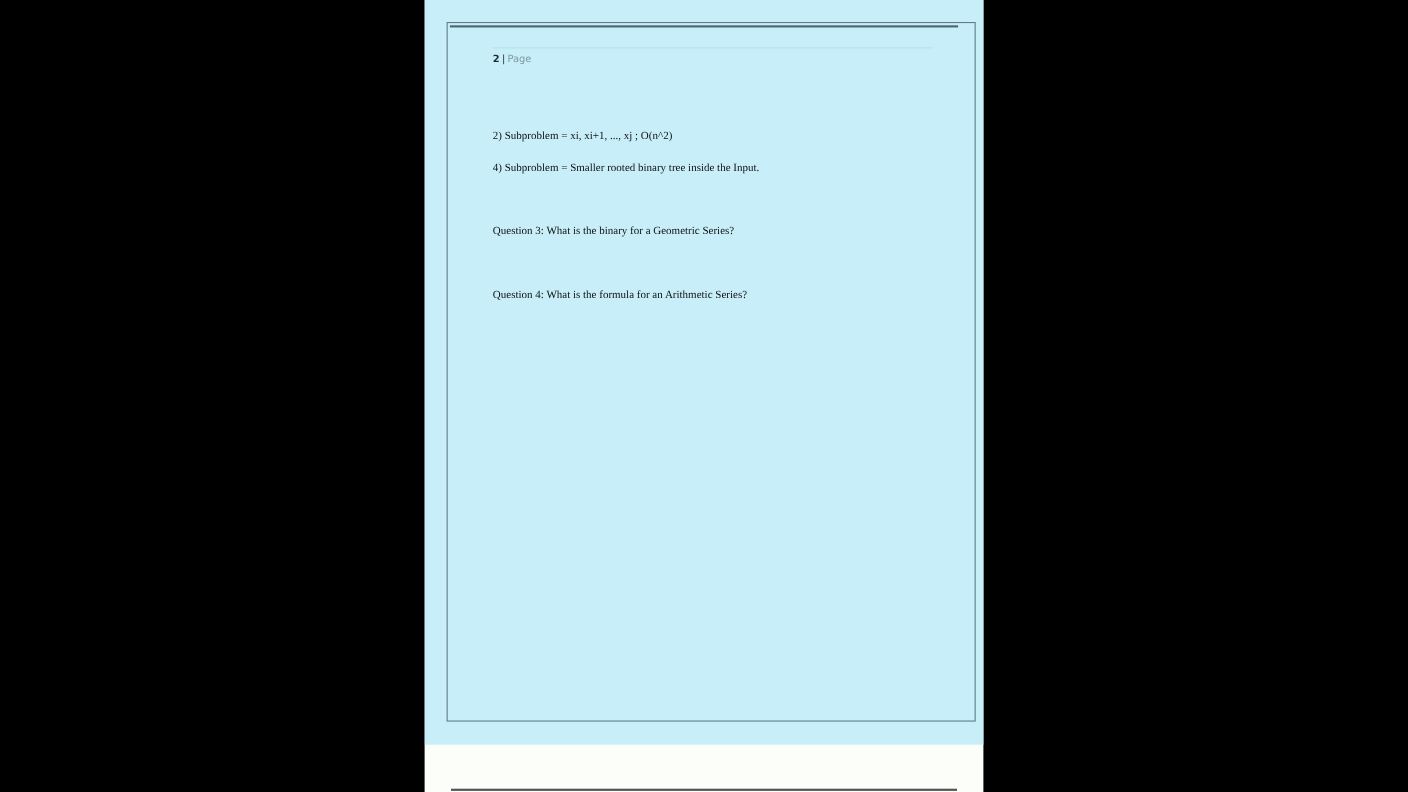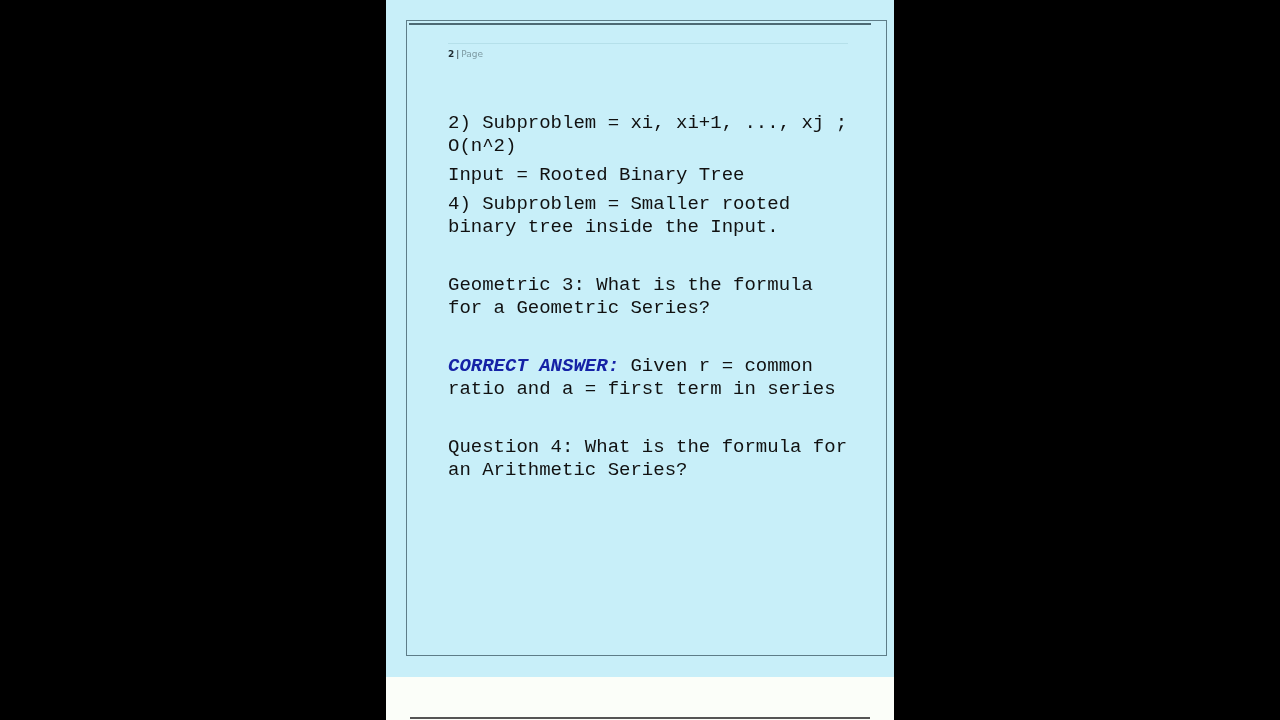--- a/index.html
+++ b/index.html
@@ -29,21 +29,21 @@
     }
     .page-number {
       position: absolute; left: 62px; top: 49px;
       font-family: "DejaVu Sans", sans-serif; font-size: 9px; color: #222;
     }
     .page-number .num { font-weight: bold; color: #1e2a30; }
     .page-number .sep { color: #1e2a30; margin: 0 2px; }
     .page-number .lbl { color: #7d9aa2; }
     .content {
       position: absolute; left: 62px; top: 112px; width: 405px;
-      font-family: Liberation Mono, monospace; font-size: 19px; color: #111;
+      font-family: Liberation Serif, serif; font-size: 10px; color: #111;
       line-height: 23px;
     }
     .content p { margin: 0; }
     .gap-6 { margin-top: 6px !important; }
     .gap-block { margin-top: 35px !important; }
     .answer-label {
       color: #1522a6; font-weight: bold; font-style: italic;
     }
     .next-page-line {
       position: absolute; left: 24px; top: 717px; width: 460px; height: 2px;
@@ -58,25 +58,23 @@
     <div class="page-frame"></div>
     <div class="frame-topline"></div>
     <div class="header-rule"></div>
 
     <div class="page-number">
       <span class="num">2</span><span class="sep">|</span><span class="lbl">Page</span>
     </div>
 
     <div class="content">
       <p>2) Subproblem = xi, xi+1, ..., xj ; O(n^2)</p>
-      <p class="gap-6">Input = Rooted Binary Tree</p>
       <p class="gap-6">4) Subproblem = Smaller rooted binary tree inside the Input.</p>
 
-      <p class="gap-block">Geometric 3: What is the formula for a Geometric Series?</p>
+      <p class="gap-block">Question 3: What is the binary for a Geometric Series?</p>
 
-      <p class="gap-block"><span class="answer-label">CORRECT ANSWER:</span><span> Given r = common ratio and a = first term in series</span></p>
 
       <p class="gap-block">Question 4: What is the formula for an Arithmetic Series?</p>
 
     </div>
   </div>
   <div class="next-page-line"></div>
 </div>
 
 </body></html>

